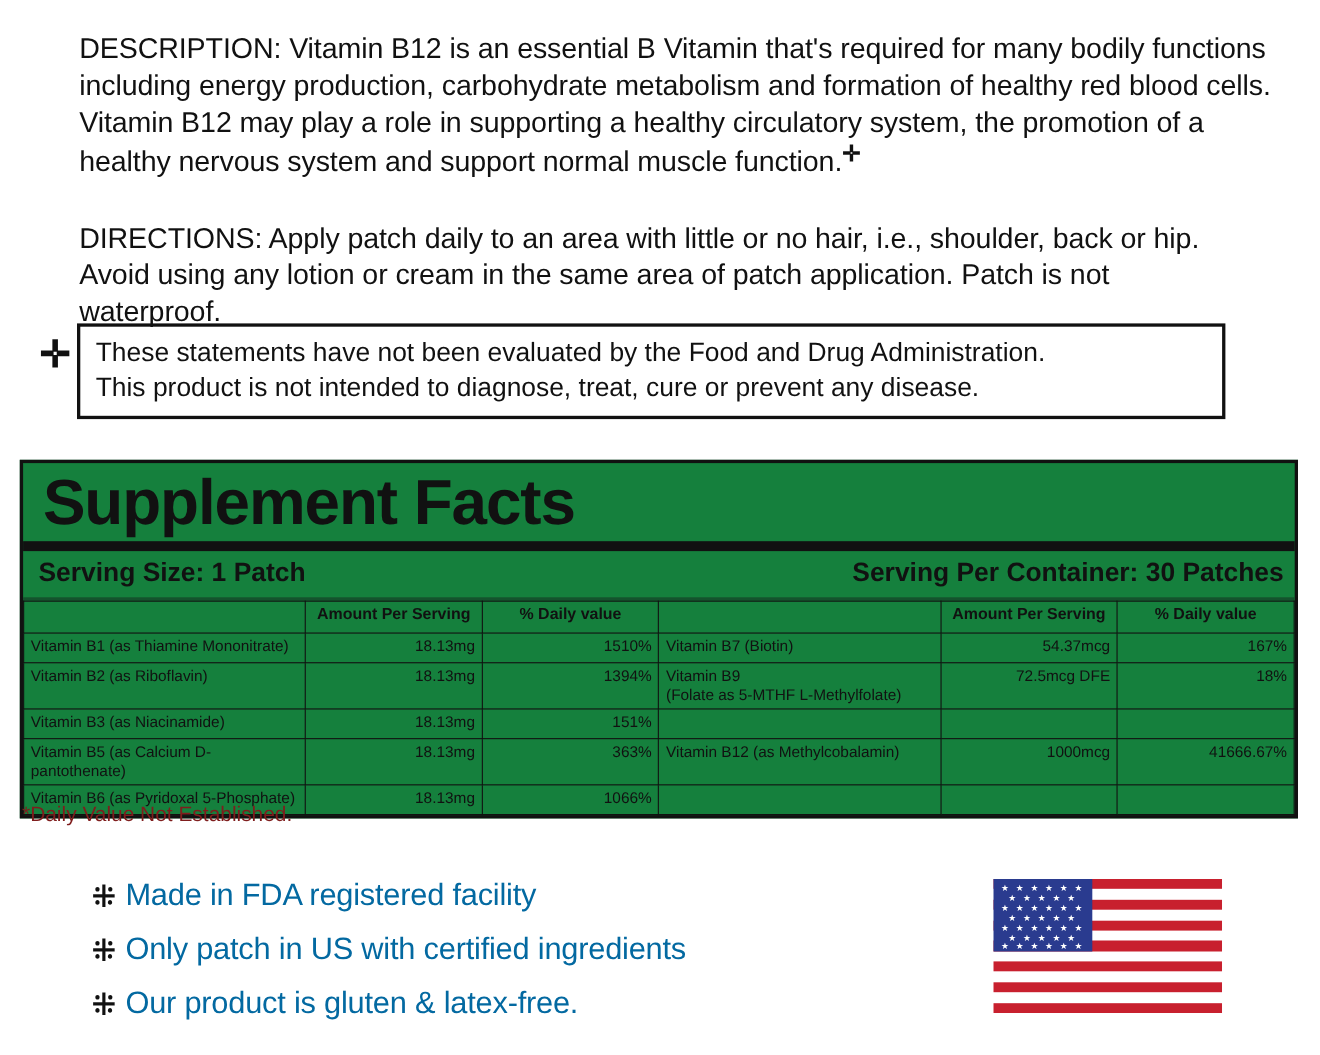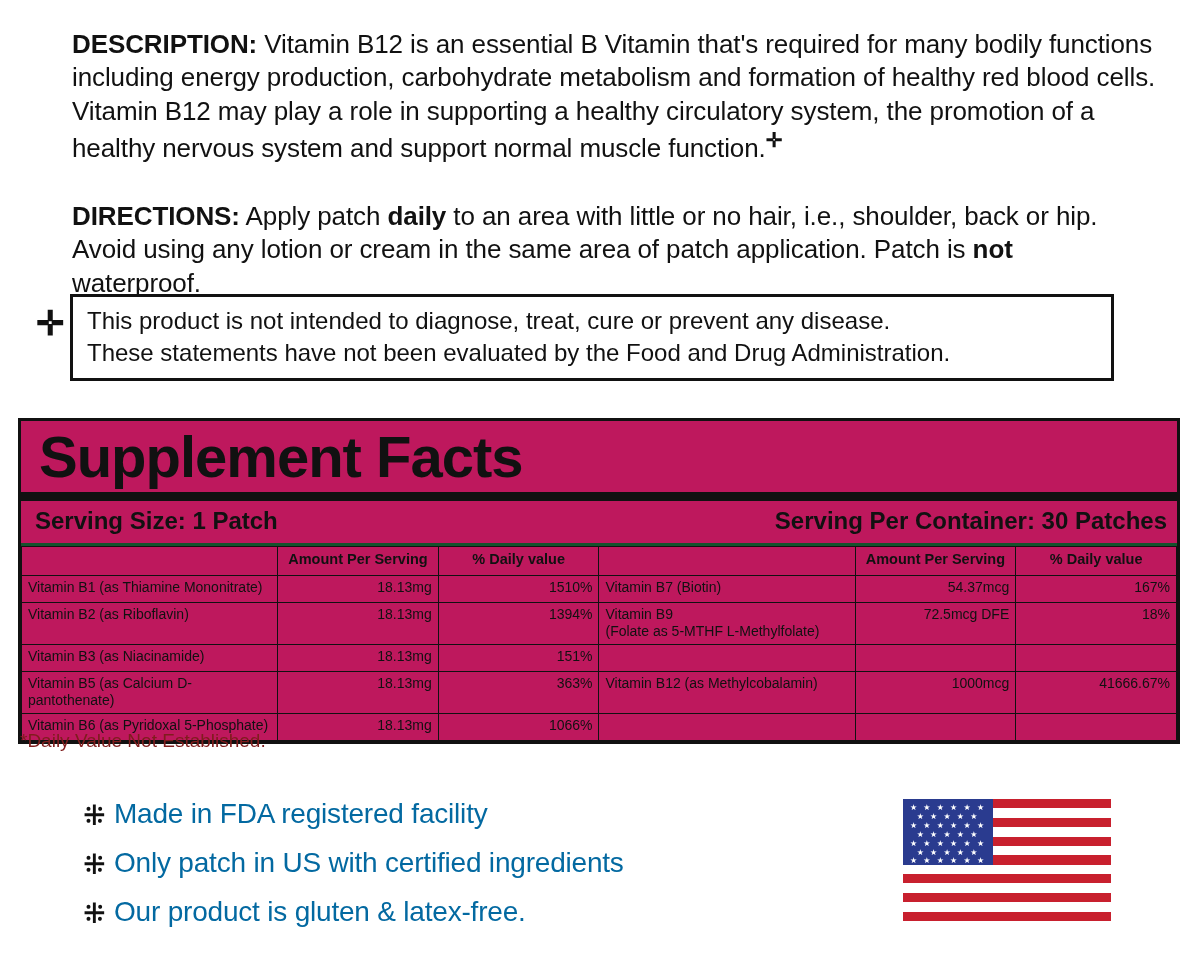--- a/index.html
+++ b/index.html
@@ -23,21 +23,21 @@
     padding: 0;
   }
 
   
   .para {
     font-size: 26px;
     line-height: 1.28;
     color: #111;
     letter-spacing: -0.1px;
   }
-  .para b { font-weight: bold; }
+  .para b { font-weight: normal; }
   #description-block {
     position: absolute;
     left: 72px;
     top: 28px;
     width: 1090px;
   }
   #directions-block {
     position: absolute;
     left: 72px;
     top: 200px;
@@ -75,21 +75,21 @@
   }
 
   
   #supplement-facts {
     position: absolute;
     left: 18px;
     top: 418px;
     width: 1162px;
     box-sizing: border-box;
     border: 3px solid #111;
-    background: #be185d;
+    background: #15803d;
   }
   #sf-title {
     font-size: 58px;
     font-weight: bold;
     letter-spacing: -1px;
     padding: 6px 0 2px 18px;
     line-height: 1.05;
   }
   #sf-rule-thick {
     height: 9px;
@@ -209,22 +209,22 @@
   <div id="description-block" class="para">
     <b>DESCRIPTION:</b><span> Vitamin B12 is an essential B Vitamin that's required for many bodily functions including energy production, carbohydrate metabolism and formation of healthy red blood cells. Vitamin B12 may play a role in supporting a healthy circulatory system, the promotion of a healthy nervous system and support normal muscle function.</span><span class="dagger-sup">✛</span>
   </div>
 
   <div id="directions-block" class="para">
     <b>DIRECTIONS:</b><span> Apply patch </span><b>daily</b><span> to an area with little or no hair, i.e., shoulder, back or hip. Avoid using any lotion or cream in the same area of patch application. Patch is </span><b>not</b><span> waterproof.</span>
   </div>
 
   <div id="fda-plus">✛</div>
   <div id="fda-disclaimer">
+    <div class="line">These statements have not been evaluated by the Food and Drug Administration.</div>
     <div class="line">This product is not intended to diagnose, treat, cure or prevent any disease.</div>
-    <div class="line">These statements have not been evaluated by the Food and Drug Administration.</div>
   </div>
 
   <div id="supplement-facts">
     <div id="sf-title">Supplement Facts</div>
     <div id="sf-rule-thick"></div>
     <div class="sf-servings">
       <span>Serving Size: 1 Patch</span>
       <span>Serving Per Container: 30 Patches</span>
     </div>
 

